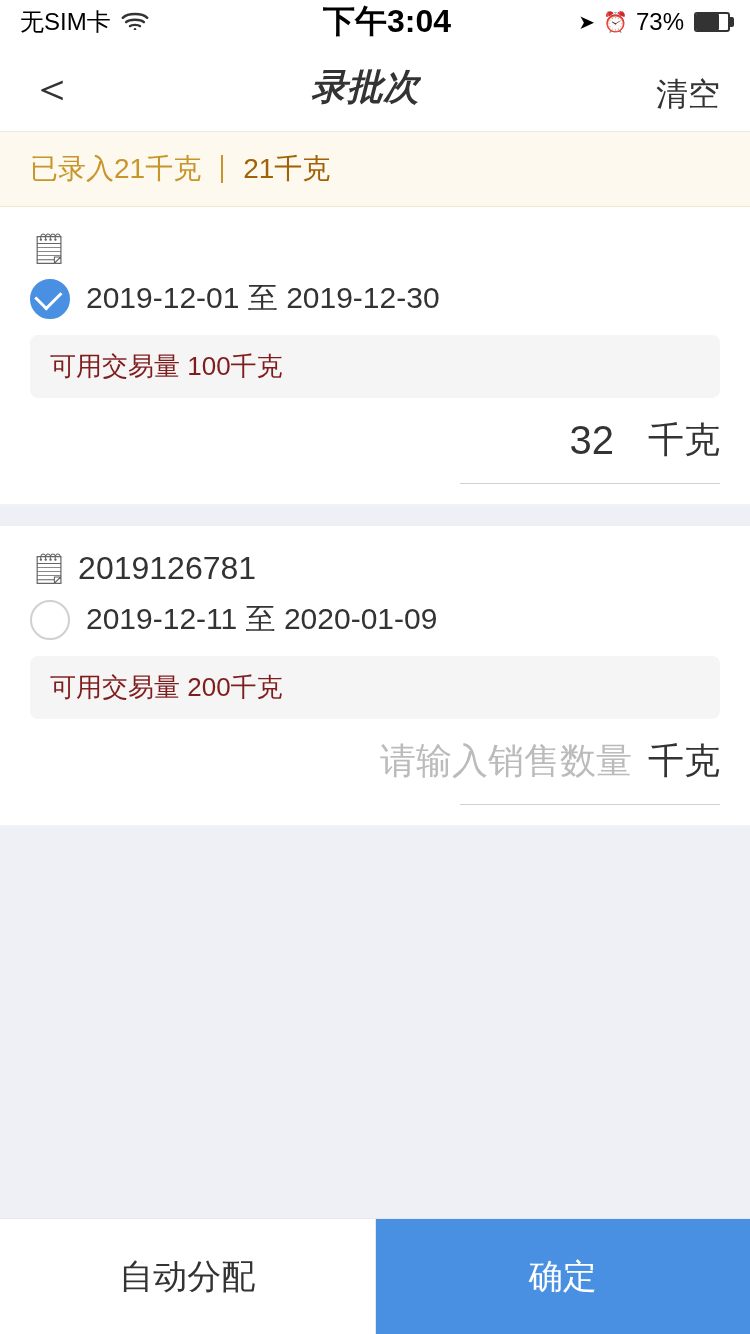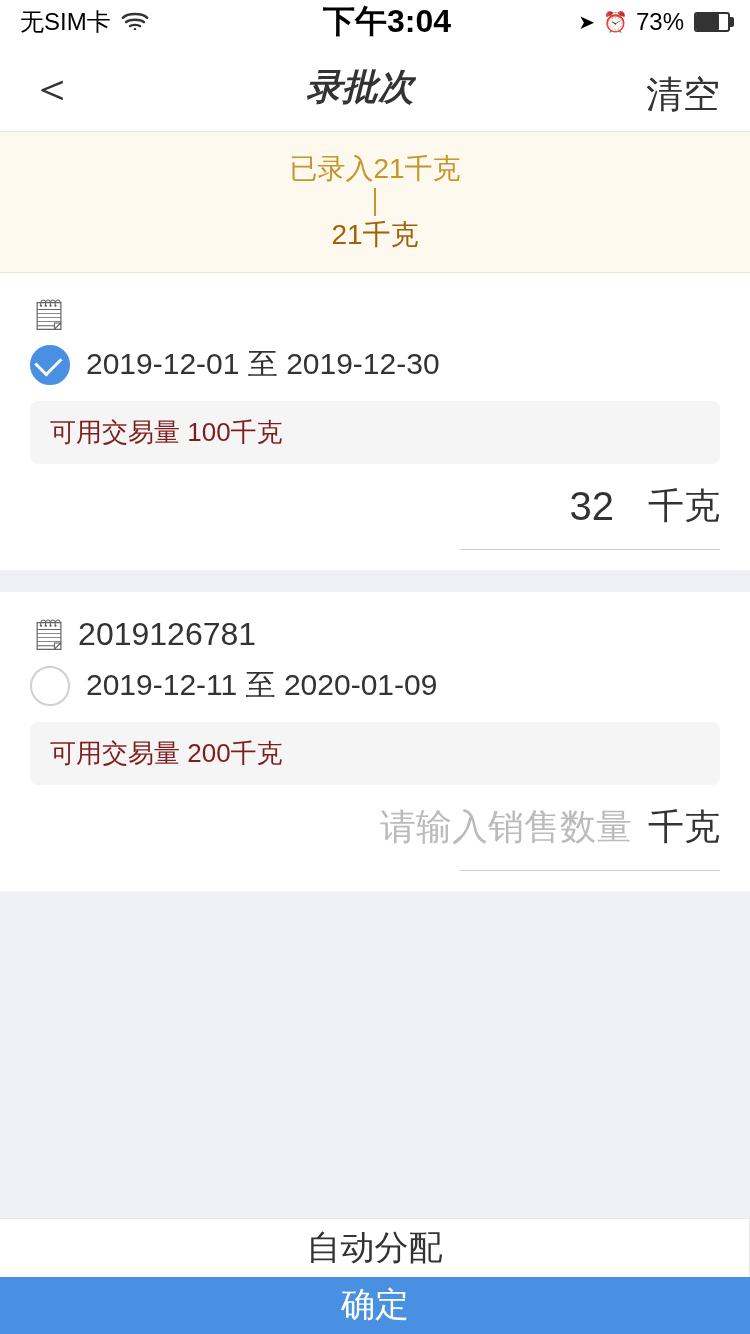--- a/index.html
+++ b/index.html
@@ -61,35 +61,34 @@
       cursor: pointer;
       line-height: 1;
     }
     .nav-title {
       font-size: 36px;
       font-weight: 600;
       color: #333;
       font-style: italic;
     }
     .nav-clear {
-      font-size: 37px;
+      font-size: 32px;
       color: #333;
       cursor: pointer;
       margin-top: 14px;
     }
 
     
     .info-banner {
       background: #fdf9ee;
       padding: 18px 30px;
       display: flex;
       align-items: center;
       gap: 0;
       border-bottom: 1px solid #f0e8c8;
-      flex-direction: column;
     }
     .info-banner-text {
       font-size: 28px;
       color: #c8952a;
     }
     .info-banner-divider {
       width: 2px;
       height: 28px;
       background: #c8952a;
       margin: 0 20px;
@@ -180,21 +179,20 @@
 
     
     .footer {
       position: fixed;
       bottom: 0;
       width: 750px;
       height: 116px;
       display: flex;
       background: #fff;
       border-top: 1px solid #e8e8e8;
-      flex-direction: column;
     }
     .footer-auto-btn {
       flex: 1;
       display: flex;
       align-items: center;
       justify-content: center;
       font-size: 34px;
       color: #333;
       cursor: pointer;
       border-right: 1px solid #e8e8e8;

